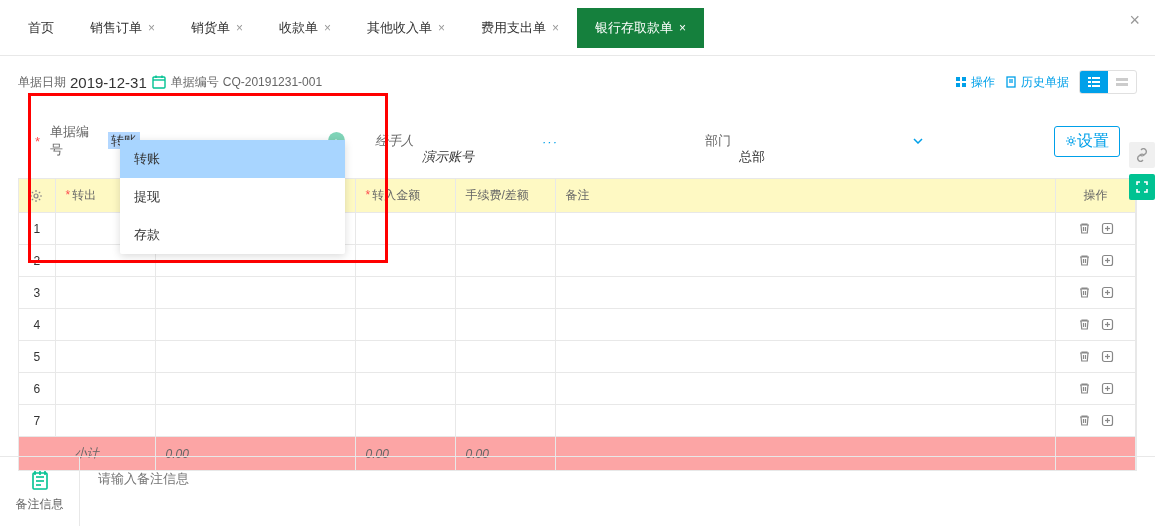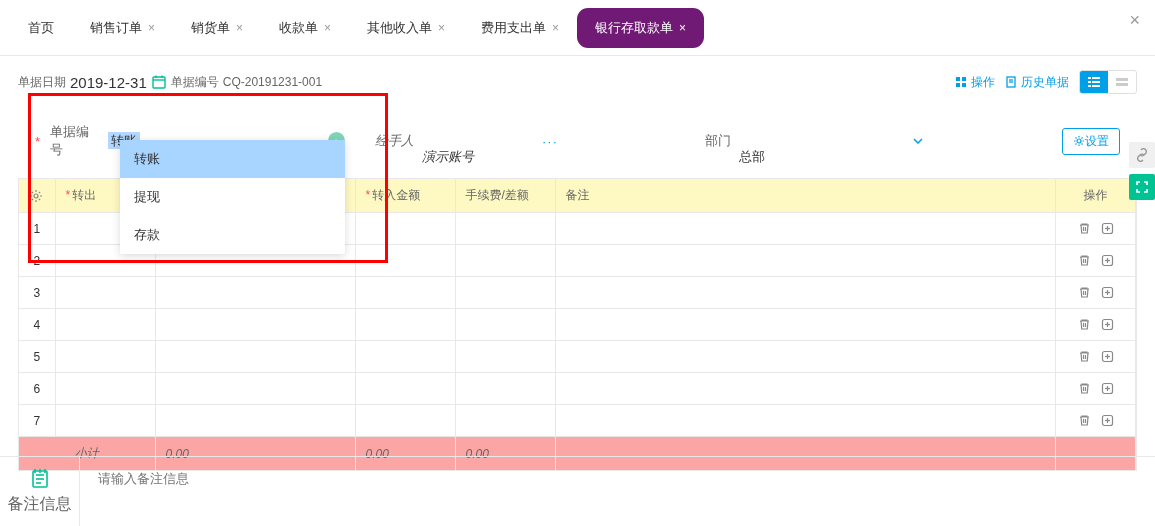--- a/index.html
+++ b/index.html
@@ -1,21 +1,21 @@
 <!DOCTYPE html>
 <html><head>
 <meta charset="utf-8">
 <style>
 * { margin: 0; padding: 0; box-sizing: border-box; }
 body { font-family: -apple-system, "Microsoft YaHei", sans-serif; font-size: 13px; color: #333; background: #fff; width: 1155px; height: 526px; overflow: hidden; position: relative; }
 
 
 .tabs { display: flex; align-items: center; height: 56px; border-bottom: 1px solid #e8e8e8; padding: 0 10px; position: relative; }
 .tab { padding: 0 18px; height: 40px; line-height: 40px; cursor: pointer; font-size: 13px; color: #333; display: flex; align-items: center; gap: 6px; }
-.tab.active { background: #701a75; color: #fff; border-radius: 11px; }
+.tab.active { background: #15803d; color: #fff; }
 .tab .close { font-size: 12px; color: #999; }
 .tab.active .close { color: #fff; }
 .tabs-close-all { position: absolute; right: 15px; top: 10px; font-size: 18px; color: #999; cursor: pointer; }
 
 
 .header-row { display: flex; align-items: center; padding: 14px 18px; gap: 4px; text-align: right; }
 .label-sm { color: #666; font-size: 12px; }
 .date-val { font-size: 15px; font-weight: 500; }
 .cal-icon { color: #00c292; }
 .header-right { margin-left: auto; display: flex; align-items: center; gap: 10px; }
@@ -28,21 +28,21 @@
 .form-row { display: flex; align-items: center; padding: 8px 35px 12px; gap: 30px; position: relative; }
 .field { display: flex; align-items: center; gap: 8px; position: relative; }
 .req { color: #ff4d4f; margin-right: 2px; }
 .field-label { color: #666; font-size: 13px; }
 .biz-select { width: 220px; border: none; border-bottom: 1px solid transparent; padding: 4px 0; font-size: 13px; }
 .biz-val { background: #b3d7ff; padding: 1px 3px; }
 .chev-circle { width: 18px; height: 18px; border-radius: 50%; background: #7fd4b8; display: flex; align-items: center; justify-content: center; color: #fff; font-size: 10px; cursor: pointer; }
 .field-val { font-size: 13px; margin-top: 32px; }
 .op-ellipsis { color: #00a0e9; margin-left: 60px; cursor: pointer; letter-spacing: 1px; }
 .dept-chev { color: #00a0e9; margin-left: 140px; cursor: pointer; }
-.settings-btn { border: 1px solid #00a0e9; color: #00a0e9; padding: 4px 10px; border-radius: 3px; font-size: 12px; display: flex; align-items: center; gap: 0; cursor: pointer; margin-left: auto; }
+.settings-btn { border: 1px solid #00a0e9; color: #00a0e9; padding: 4px 10px; border-radius: 3px; font-size: 16px; display: flex; align-items: center; gap: 0; cursor: pointer; margin-left: auto; }
 
 
 .red-box { position: absolute; border: 3px solid #ff0000; pointer-events: none; z-index: 10; }
 
 
 .dropdown { position: absolute; background: #fff; box-shadow: 0 2px 8px rgba(0,0,0,0.15); border-radius: 2px; z-index: 100; width: 225px; }
 .dd-item { padding: 10px 14px; cursor: pointer; font-size: 13px; }
 .dd-item.selected { background: #a8d5ff; }
 
 
@@ -52,21 +52,21 @@
 th { background: #fef9c3; font-weight: normal; color: #666; }
 th .req { color: #ff4d4f; }
 .col-gear { width: 36px; text-align: center; }
 .col-ops { width: 80px; text-align: center; }
 .row-ops { display: flex; gap: 10px; justify-content: center; }
 .row-op-icon { cursor: pointer; color: #888; }
 tfoot td { background: #fca5a5; color: #666; font-style: italic; }
 
 
 .footer-notes { position: absolute; bottom: 0; left: 0; right: 0; display: flex; height: 70px; border-top: 1px solid #e8e8e8; }
-.notes-tab { width: 80px; display: flex; flex-direction: column; align-items: center; justify-content: center; gap: 4px; border-right: 1px solid #e8e8e8; font-size: 16px; color: #666; }
+.notes-tab { width: 80px; display: flex; flex-direction: column; align-items: center; justify-content: center; gap: 4px; border-right: 1px solid #e8e8e8; font-size: 12px; color: #666; }
 .notes-icon { color: #00c292; font-size: 20px; }
 .notes-input { flex: 1; padding: 14px 18px; }
 .notes-input input { width: 100%; border: none; outline: none; font-size: 13px; color: #999; }
 
 
 .float-right { position: absolute; right: 0; top: 142px; display: flex; flex-direction: column; gap: 6px; }
 .float-btn { width: 26px; height: 26px; background: #f0f0f0; display: flex; align-items: center; justify-content: center; cursor: pointer; color: #999; border-radius: 2px; }
 .float-btn.green { background: #00c292; color: #fff; }
 
 svg { display: block; }

